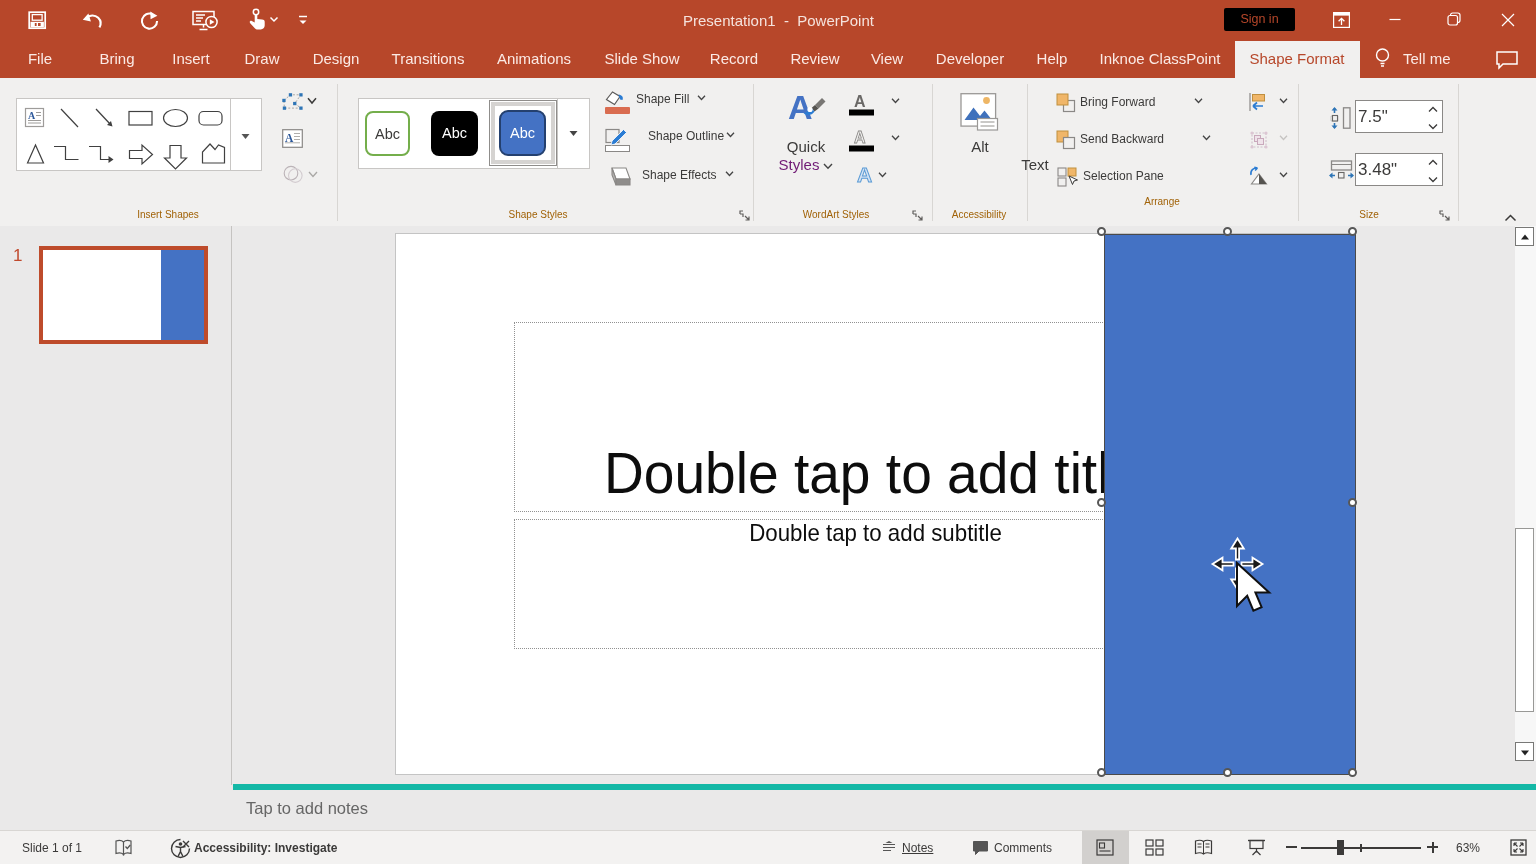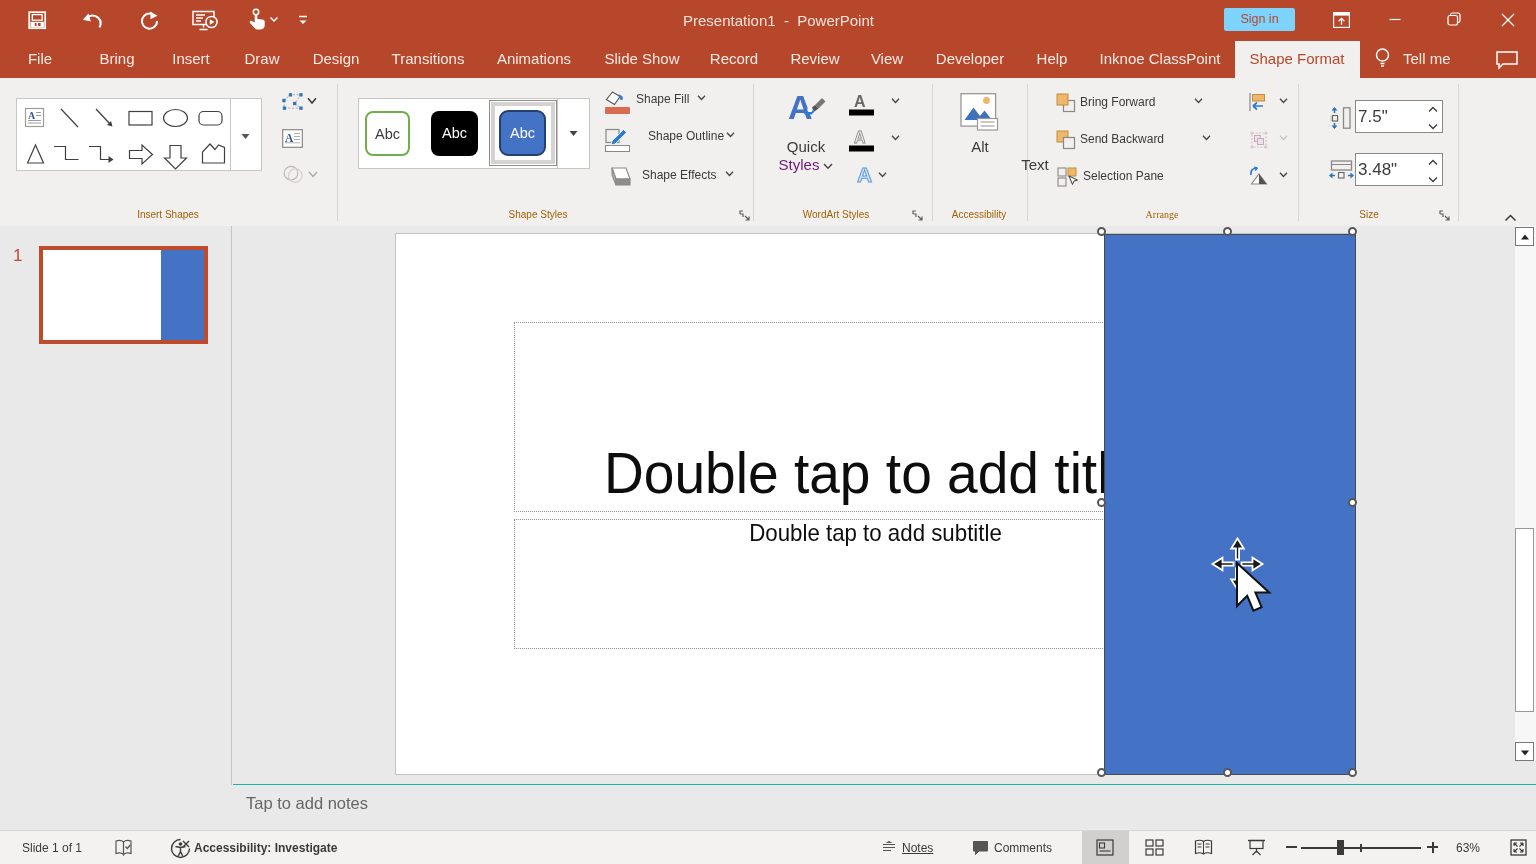--- a/index.html
+++ b/index.html
@@ -55,21 +55,21 @@
     <path d="M1.5 1.5 L5 5 L8.5 1.5" fill="none" stroke="#fff" stroke-width="1.5"></path>
   </svg>
 
   <svg class="abs" style="left:297px;top:14px" width="12" height="12" viewBox="0 0 12 12">
     <path d="M2 2.5 h8" stroke="#fff" stroke-width="1.5"></path>
     <path d="M2.5 6.5 L6 10 L9.5 6.5 Z" fill="#fff"></path>
   </svg>
 
   <div class="abs" style="left:683px;top:12px;width:400px;color:#F5E3DD;font-size:15px;">Presentation1&nbsp;&nbsp;-&nbsp;&nbsp;PowerPoint</div>
 
-  <div class="abs" style="left:1224px;top:8px;width:71px;height:23px;background:#7dd3fc;border-radius:2px;color:#B7472A;font-size:12.5px;text-align:center;line-height:23px;">Sign in</div>
+  <div class="abs" style="left:1224px;top:8px;width:71px;height:23px;background:#000000;border-radius:2px;color:#B7472A;font-size:12.5px;text-align:center;line-height:23px;">Sign in</div>
 
   <svg class="abs" style="left:1333px;top:12px" width="17" height="17" viewBox="0 0 17 17">
     <rect x="0.6" y="0.6" width="15.8" height="14.8" fill="none" stroke="#fff" stroke-width="1.2"></rect>
     <rect x="0.6" y="0.6" width="15.8" height="3" fill="#fff"></rect>
     <path d="M8.5 13 V6.5 M5.6 9.2 L8.5 6.3 L11.4 9.2" fill="none" stroke="#fff" stroke-width="1.3"></path>
   </svg>
 
   <svg class="abs" style="left:1389px;top:12px" width="12" height="16" viewBox="0 0 12 16">
     <path d="M0.5 7.5 h11" stroke="#fff" stroke-width="1.2"></path>
   </svg>
@@ -371,21 +371,21 @@
   <svg class="abs" style="left:911px;top:131px" width="13" height="13" viewBox="0 0 13 13">
       <path d="M2 5 V2 H5 M5 8 v-3 h-3 M7 7 l4 4 M11 7.5 V11 H7.5" fill="none" stroke="#605E5C" stroke-width="1.2"></path>
     </svg>
   <svg class="abs" style="left:1438px;top:131px" width="13" height="13" viewBox="0 0 13 13">
       <path d="M2 5 V2 H5 M5 8 v-3 h-3 M7 7 l4 4 M11 7.5 V11 H7.5" fill="none" stroke="#605E5C" stroke-width="1.2"></path>
     </svg>
 
   <svg class="abs" style="left:1504px;top:136px" width="13" height="8" viewBox="0 0 13 8">
       <path d="M1.5 6.5 L6.5 1.5 L11.5 6.5" fill="none" stroke="#3b3a39" stroke-width="1.5"></path>
     </svg>
-  <div class="abs cx glabel" style="left:1162px;top:131px;font-family:Liberation Serif, serif;">Arrange</div>
+  <div class="abs cx glabel" style="left:1162px;top:118px;">Arrange</div>
   <div class="abs cx glabel" style="left:1369px;top:131px;text-align:right;">Size</div>
 </div>
 
 <div id="main">
 
   <div class="abs" style="left:231px;top:226px;width:1px;height:559px;background:#C5C3C1;"></div>
 
   <div class="abs" style="left:13px;top:246px;font-size:17px;color:#C0492C;">1</div>
   <div class="abs" style="left:39px;top:246px;width:169px;height:98px;background:#fff;border:4px solid #BE4B2B;">
     <div class="abs" style="right:0;top:0;bottom:0;width:43px;background:#4472C4;"></div>
@@ -425,21 +425,21 @@
   <svg class="abs" style="left:1520px;top:233px" width="10" height="8" viewBox="0 0 10 8">
       <path d="M1 6.5 L5 1.5 L9 6.5 Z" fill="#222"></path>
     </svg>
   <div class="abs" style="left:1515px;top:528px;width:19px;height:184px;background:#fff;border:1px solid #989896;"></div>
   <div class="abs" style="left:1515px;top:742px;width:19px;height:19px;background:#fff;border:1px solid #787876;"></div>
   <svg class="abs" style="left:1520px;top:749px" width="10" height="8" viewBox="0 0 10 8">
       <path d="M1 1.5 L5 6.5 L9 1.5 Z" fill="#222"></path>
     </svg>
 </div>
 
-<div id="notesbar" class="abs" style="left:233px;top:784px;width:1303px;height:46px;border-top:1px solid #14b8a6;text-decoration:underline;">
+<div id="notesbar" class="abs" style="left:233px;top:784px;width:1303px;height:46px;border-top:6px solid #14b8a6;text-decoration:underline;">
   <div class="abs" style="left:13px;top:9px;font-size:16.5px;color:#666;">Tap to add notes</div>
 </div>
 <div id="statusbar" class="abs" style="left:0;top:830px;width:1536px;height:34px;background:#F3F2F1;border-top:1px solid #D8D6D3;font-size:12px;color:#3B3A39;">
   <div class="abs" style="left:22px;top:10px;">Slide 1 of 1</div>
 
   <svg class="abs" style="left:114px;top:8px" width="20" height="18" viewBox="0 0 20 18">
     <path d="M2 2 C5 1 8 1.5 9.5 3 V15.5 C8 14 5 13.5 2 14.5 Z M17 2 C14 1 11 1.5 9.5 3 V15.5 C11 14 14 13.5 17 14.5 Z" fill="none" stroke="#555" stroke-width="1.2"></path>
     <path d="M11.5 7.5 l1.8 2 l3 -3.5" fill="none" stroke="#555" stroke-width="1.3"></path>
   </svg>
 

